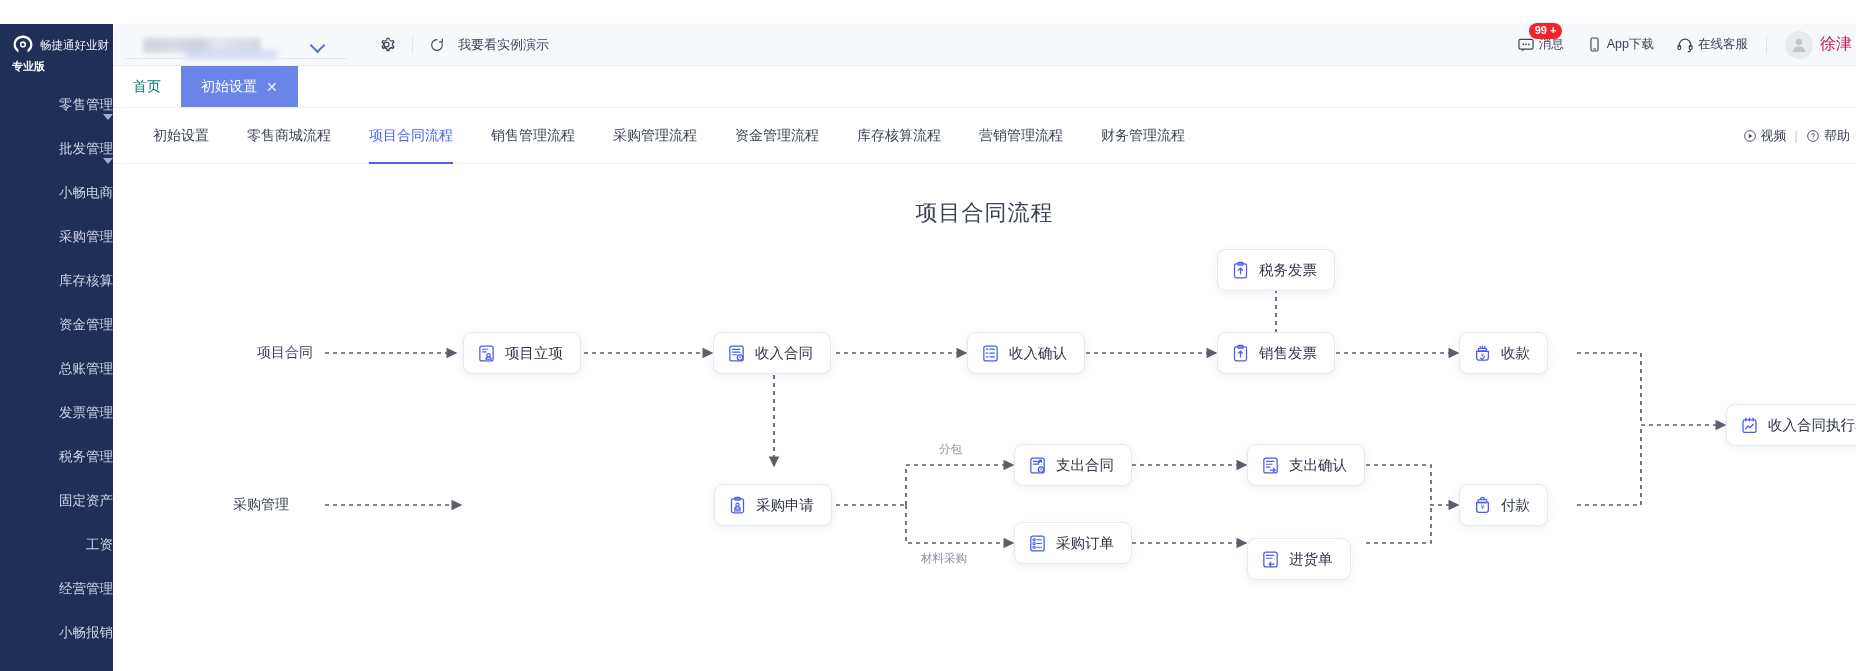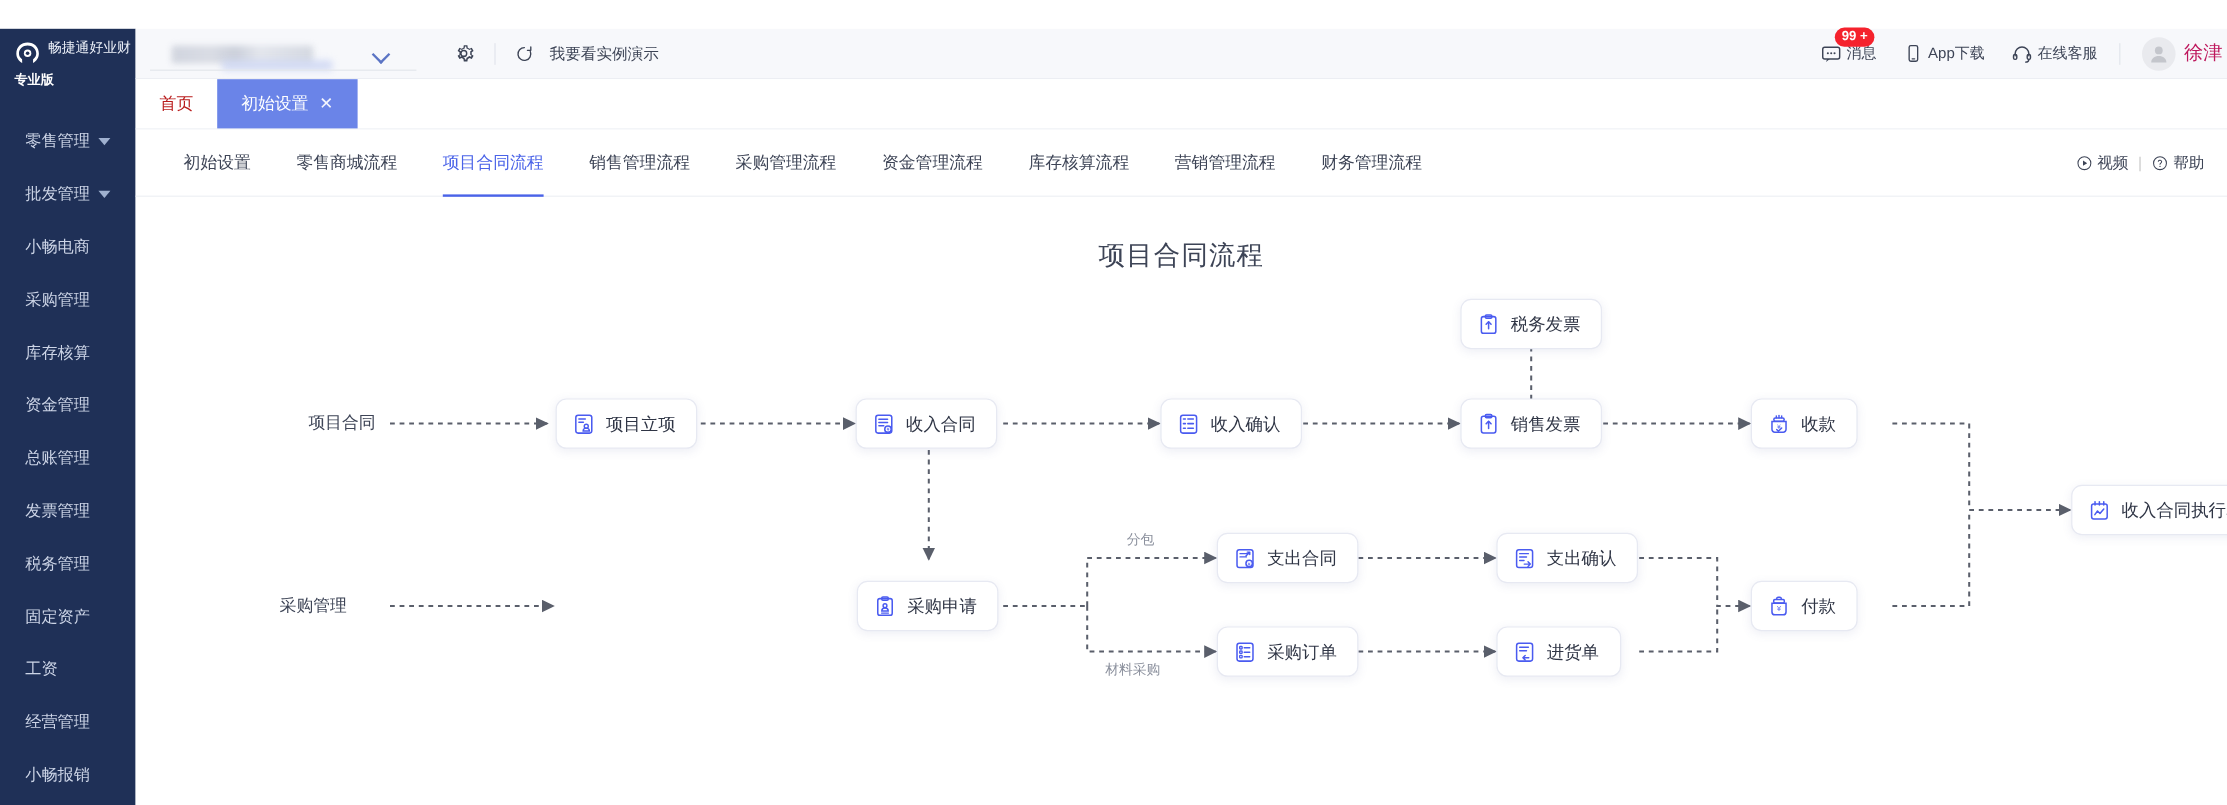--- a/index.html
+++ b/index.html
@@ -12,38 +12,38 @@
   #app { position: relative; width: 1856px; height: 671px; background:#fff; }
 
   
   .sidebar {
     position: absolute; left: 0; top: 24px;
     width: 113px; height: 647px;
     background: #1f3057;
     overflow: hidden;
   }
   .logo-wrap { padding: 8px 0 4px 10px; }
-  .logo-row { display: flex; align-items: flex-start; gap: 4px; }
+  .logo-row { display: flex; align-items: center; gap: 4px; }
   .logo-mark {
     width: 26px; height: 26px; flex: 0 0 26px;
     display:flex; align-items:center; justify-content:center;
   }
   .logo-text {
     font-size: 11.5px; color: #eef2fa; letter-spacing: 0px;
     white-space: nowrap; font-weight: 500;
   }
   .logo-sub {
     font-size: 11px; color: #ffffff; font-weight: 700;
     margin-left: 2px; margin-top: 1px;
   }
   .nav { margin-top: 18px; }
   .nav-item {
-    height: 44px; display: flex; align-items: center;
+    height: 44px; display: flex; align-items: flex-end;
     padding-left: 21px; color: #ccd4e6; font-size: 13.5px;
-    cursor: pointer; white-space: nowrap;
+    cursor: pointer; white-space: nowrap; flex-direction: column;
   }
   .caret {
     margin-left: 7px; width:0; height:0;
     border-left: 5px solid transparent; border-right: 5px solid transparent;
     border-top: 6px solid #9fb0cf;
   }
 
   
   .header {
     position: absolute; left: 113px; top: 24px;
@@ -101,21 +101,21 @@
 
   
   .tabbar {
     position: absolute; left: 113px; top: 66px;
     width: 1743px; height: 42px; background: #fff;
     display: flex; align-items: stretch;
     border-bottom: 1px solid #eceef3;
   }
   .tb {
     display:flex; align-items:center; justify-content:center;
-    padding: 0 20px; font-size: 14px; color:#b91c1c; cursor:pointer;
+    padding: 0 20px; font-size: 14px; color:#0f766e; cursor:pointer;
   }
   .tb.active { background: #6a84e8; color:#fff; }
   .tb .x { margin-left: 9px; font-size: 14px; opacity:.92; }
 
   
   .content {
     position: absolute; left: 113px; top: 108px;
     width: 1743px; height: 563px; background:#fff;
   }
   .subtabs {
@@ -126,21 +126,21 @@
     font-size: 14px; color:#3d4456; margin-right: 38px;
     cursor:pointer; position:relative; height:56px; display:flex; align-items:center;
     white-space:nowrap;
   }
   .st.active { color:#4a63e8; }
   .st.active::after {
     content:""; position:absolute; left:0; right:0; bottom:0; height:2px; background:#4a63e8;
   }
   .st-right {
     margin-left:auto; display:flex; align-items:center; gap:0;
-    padding-right: 19px; font-size: 13px; color:#3d4456;
+    padding-right: 6px; font-size: 13px; color:#3d4456;
   }
   .st-link { display:flex; align-items:center; gap:4px; cursor:pointer; }
   .st-sep { margin: 0 8px; color:#ccc; }
 
   .page-title {
     text-align:center; font-size: 22px; color:#3d4456;
     margin-top: 34px; letter-spacing: 1px;
   }
 
   
@@ -539,21 +539,21 @@
           <rect x="6.4" y="6" width="2.6" height="2.6" rx="0.7" fill="none" stroke="#4a5bf0" stroke-width="1.4"></rect>
           <rect x="6.4" y="10.7" width="2.6" height="2.6" rx="0.7" fill="none" stroke="#4a5bf0" stroke-width="1.4"></rect>
           <rect x="6.4" y="15.4" width="2.6" height="2.6" rx="0.7" fill="none" stroke="#4a5bf0" stroke-width="1.4"></rect>
           <line x1="11.2" y1="7.3" x2="17" y2="7.3" stroke="#4a5bf0" stroke-width="1.5" stroke-linecap="round"></line>
           <line x1="11.2" y1="12" x2="17" y2="12" stroke="#4a5bf0" stroke-width="1.5" stroke-linecap="round"></line>
           <line x1="11.2" y1="16.7" x2="17" y2="16.7" stroke="#4a5bf0" stroke-width="1.5" stroke-linecap="round"></line>
         </svg>
         <span class="lbl">采购订单</span>
       </div>
 
-      <div class="node" style="left:1134px; top:294px;">
+      <div class="node" style="left:1134px; top:310px;">
         <svg width="19" height="19" viewBox="0 0 24 24">
           <rect x="3.6" y="2.6" width="16.8" height="18.8" rx="2.4" fill="none" stroke="#4a5bf0" stroke-width="1.6"></rect>
           <line x1="6.8" y1="6.8" x2="16" y2="6.8" stroke="#4a5bf0" stroke-width="1.5" stroke-linecap="round"></line>
           <line x1="6.8" y1="10.4" x2="14" y2="10.4" stroke="#4a5bf0" stroke-width="1.5" stroke-linecap="round"></line>
           <path d="M16.4 17.8h-6.2 M12.6 15.4l-2.4 2.4 2.4 2.4" fill="none" stroke="#4a5bf0" stroke-width="1.5" stroke-linecap="round" stroke-linejoin="round"></path>
         </svg>
         <span class="lbl">进货单</span>
       </div>
 
       <div class="node" style="left:1346px; top:256px;">

